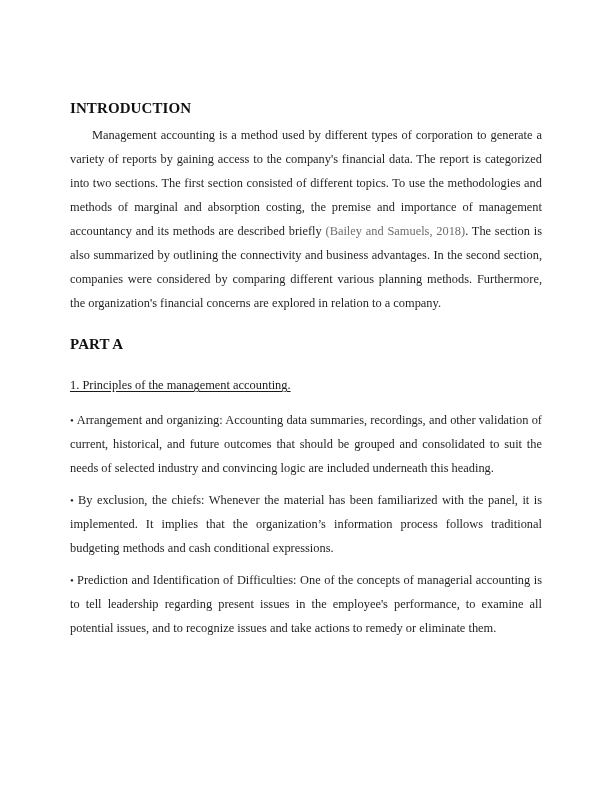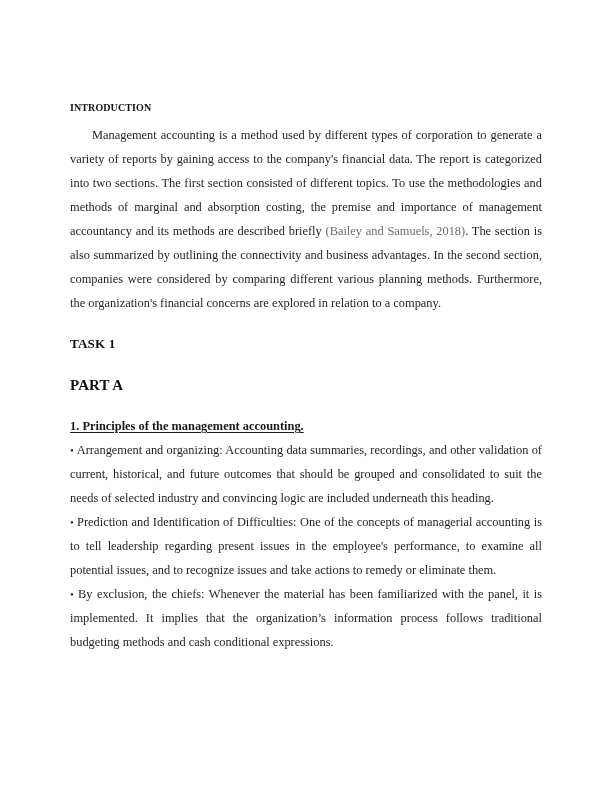--- a/index.html
+++ b/index.html
@@ -20,21 +20,21 @@
     overflow: hidden;
     box-sizing: border-box;
   }
   .content {
     position: absolute;
     left: 70px;
     top: 96px;
     width: 472px;
   }
   .h-section {
-    font-size: 10px;
+    font-size: 15px;
     font-weight: bold;
     line-height: 24px;
     margin: 0 0 3px 0;
     letter-spacing: 0.1px;
     color: #111111;
   }
   .h-task {
     font-size: 13.2px;
     font-weight: bold;
     line-height: 24px;
@@ -45,23 +45,23 @@
   .h-part {
     font-size: 15px;
     font-weight: bold;
     line-height: 24px;
     margin: 17px 0 0 0;
     letter-spacing: 0.1px;
     color: #111111;
   }
   .h-sub {
     font-size: 12.4px;
-    font-weight: bold;
+    font-weight: normal;
     line-height: 24px;
-    margin: 17px 0 0 0;
+    margin: 17px 0 11px 0;
     color: #1a1a1a;
   }
   .h-sub .u {
     text-decoration: underline;
     text-underline-offset: 2px;
   }
   p.body {
     font-size: 12.4px;
     line-height: 24px;
     margin: 0;
@@ -71,48 +71,47 @@
     -webkit-hyphens: none;
     hyphens: none;
   }
   p.indent-sm {
     text-indent: 22px;
   }
   p.indent-lg {
     text-indent: 32px;
   }
   p.bullet {
-    margin-top: 0;
+    margin-top: 8px;
     text-indent: 0;
   }
   .cite {
     color: #6e6e6e;
   }
   .bullet-glyph {
     font-size: 11px;
     line-height: 24px;
   }
 </style>
 </head>
 <body>
 
 <div class="page">
   <div class="content">
 
     <h1 class="h-section">INTRODUCTION</h1>
 
     <p class="body indent-sm"><span>Management accounting is a method used by different types of corporation to generate a variety of reports by gaining access to the company's financial data. The report is categorized into two sections. The first section consisted of different topics. To use the methodologies and methods of marginal and absorption costing, the premise and importance of management accountancy and its methods are described briefly </span><span class="cite">(Bailey and Samuels, 2018)</span><span>. The section is also summarized by outlining the connectivity and business advantages. In the second section, companies were considered by comparing different various planning methods. Furthermore, the organization's financial concerns are explored in relation to a company.</span></p>
 
-    <h2 class="h-task">TASK 1</h2>
 
     <h2 class="h-part">PART A</h2>
 
     <h3 class="h-sub"><span class="u">1. Principles of the management accounting.</span></h3>
 
 
     <p class="body bullet"><span class="bullet-glyph">• </span><span>Arrangement and organizing: Accounting data summaries, recordings, and other validation of current, historical, and future outcomes that should be grouped and consolidated to suit the needs of selected industry and convincing logic are included underneath this heading.</span></p>
 
+    <p class="body bullet"><span class="bullet-glyph">• </span><span>By exclusion, the chiefs: Whenever the material has been familiarized with the panel, it is implemented. It implies that the organization’s information process follows traditional budgeting methods and cash conditional expressions.</span></p>
+
     <p class="body bullet"><span class="bullet-glyph">• </span><span>Prediction and Identification of Difficulties: One of the concepts of managerial accounting is to tell leadership regarding present issues in the employee's performance, to examine all potential issues, and to recognize issues and take actions to remedy or eliminate them.</span></p>
-
-    <p class="body bullet"><span class="bullet-glyph">• </span><span>By exclusion, the chiefs: Whenever the material has been familiarized with the panel, it is implemented. It implies that the organization’s information process follows traditional budgeting methods and cash conditional expressions.</span></p>
 
   </div>
 </div>
 
 </body></html>

